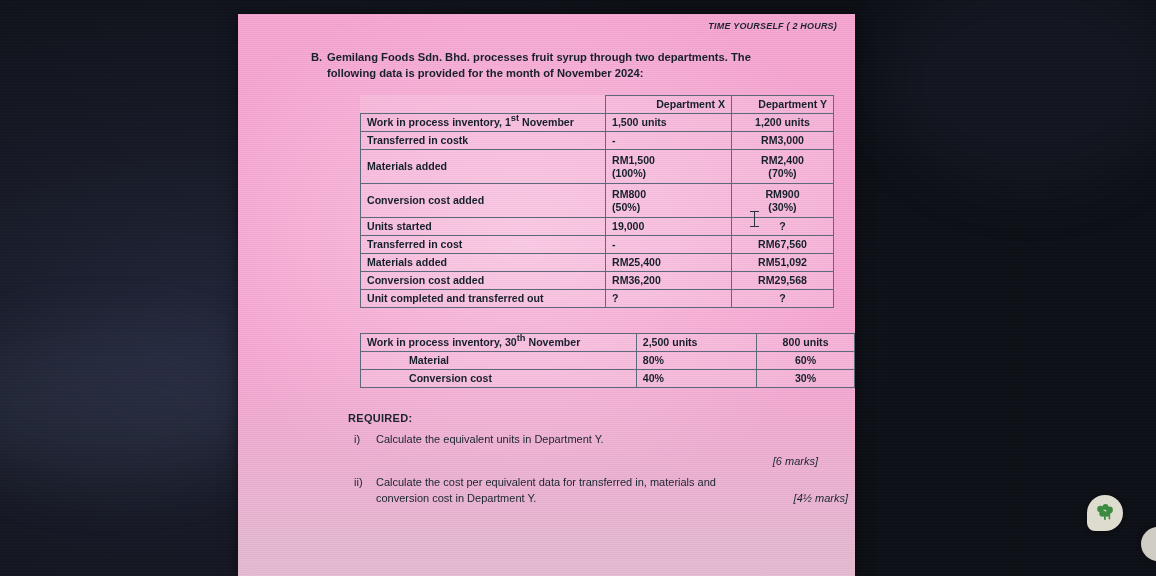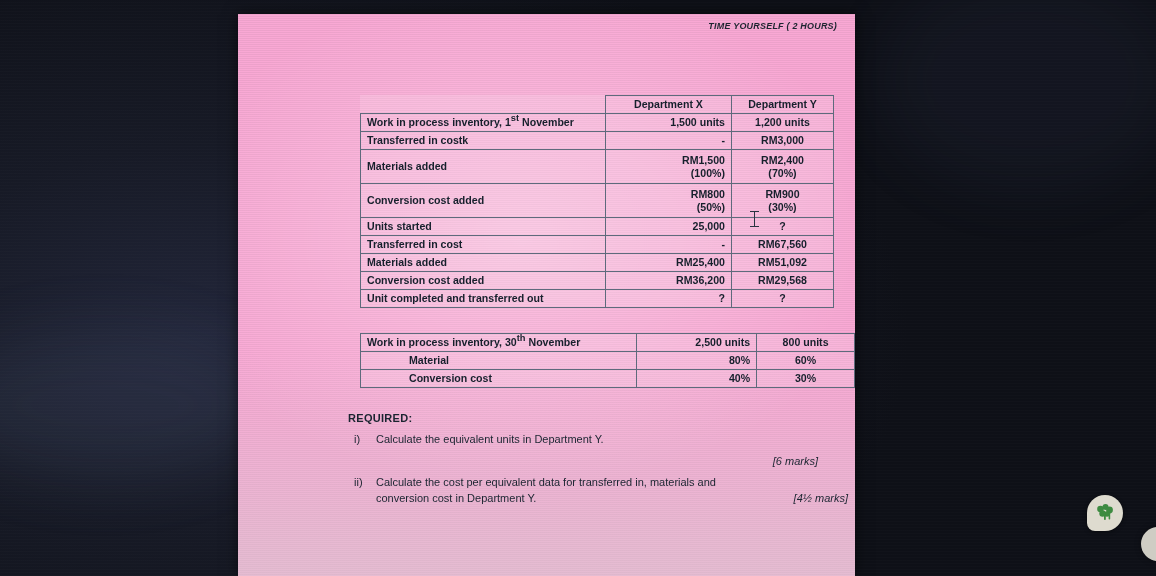--- a/index.html
+++ b/index.html
@@ -79,23 +79,23 @@
     background:rgba(255,255,255,.14);
   }
   table td,table th{
     border:1px solid #5e6a7c;
     padding:2px 6px;
     font-weight:600;
     vertical-align:middle;
     line-height:13px;
   }
   .c-label{width:232px;text-align:left;margin-left:44px;}
-  .c-x{width:113px;text-align:right;}
+  .c-x{width:113px;text-align:left;}
   .c-y{width:89px;text-align:center;}
-  .hdr td{font-weight:800;text-align:center;}
+  .hdr td{font-weight:800;text-align:right;}
   .blank{border-left:none;border-top:none;background:transparent;}
   .indent1{}
   .indent2{padding-left:48px;}
   .two-line{height:34px;}
   .sub{font-size:9.3px;vertical-align:super;line-height:0;}
 
   #table-main{left:122px;top:81px;}
   #table-wip{left:122px;top:319px;}
   #table-wip .c-label{width:232px;}
 
@@ -145,20 +145,26 @@
 <div id="backdrop">
   <div class="glare g1"></div>
   <div class="glare g2"></div>
 </div>
 
 <div id="paper">
   <div class="paper-inner">
 
     <div class="timer">TIME YOURSELF ( 2 HOURS)</div>
 
+    <div class="intro">
+      <span class="label">B.</span><span>Gemilang Foods Sdn. Bhd. processes fruit syrup through two departments. The</span>
+      <span class="l2">
+        <span>following data is provided for the month of </span><b>November 2024:</b>
+      </span>
+    </div>
 
     <table id="table-main">
       <tbody>
         <tr class="hdr">
           <td class="c-label blank"></td>
           <td class="c-x">Department  X</td>
           <td class="c-y">Department Y</td>
         </tr>
 
         <tr>
@@ -188,21 +194,21 @@
           <td class="c-x">
             <span>RM800</span><br><span>(50%)</span>
           </td>
           <td class="c-y">
             <span>RM900</span><br><span>(30%)</span>
           </td>
         </tr>
 
         <tr>
           <td class="c-label">Units started</td>
-          <td class="c-x">25,000</td>
+          <td class="c-x">19,000</td>
           <td class="c-y">?</td>
         </tr>
 
         <tr>
           <td class="c-label">Transferred in cost</td>
           <td class="c-x">-</td>
           <td class="c-y">RM67,560</td>
         </tr>
 
         <tr>

